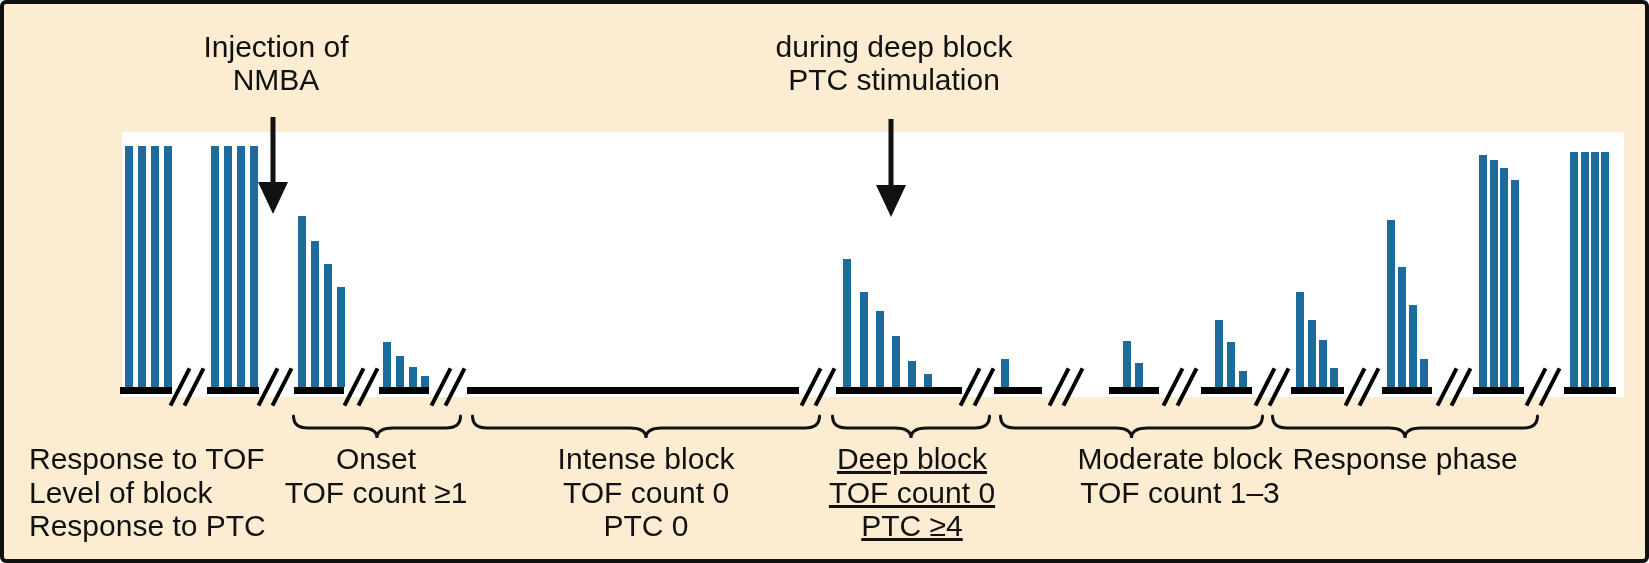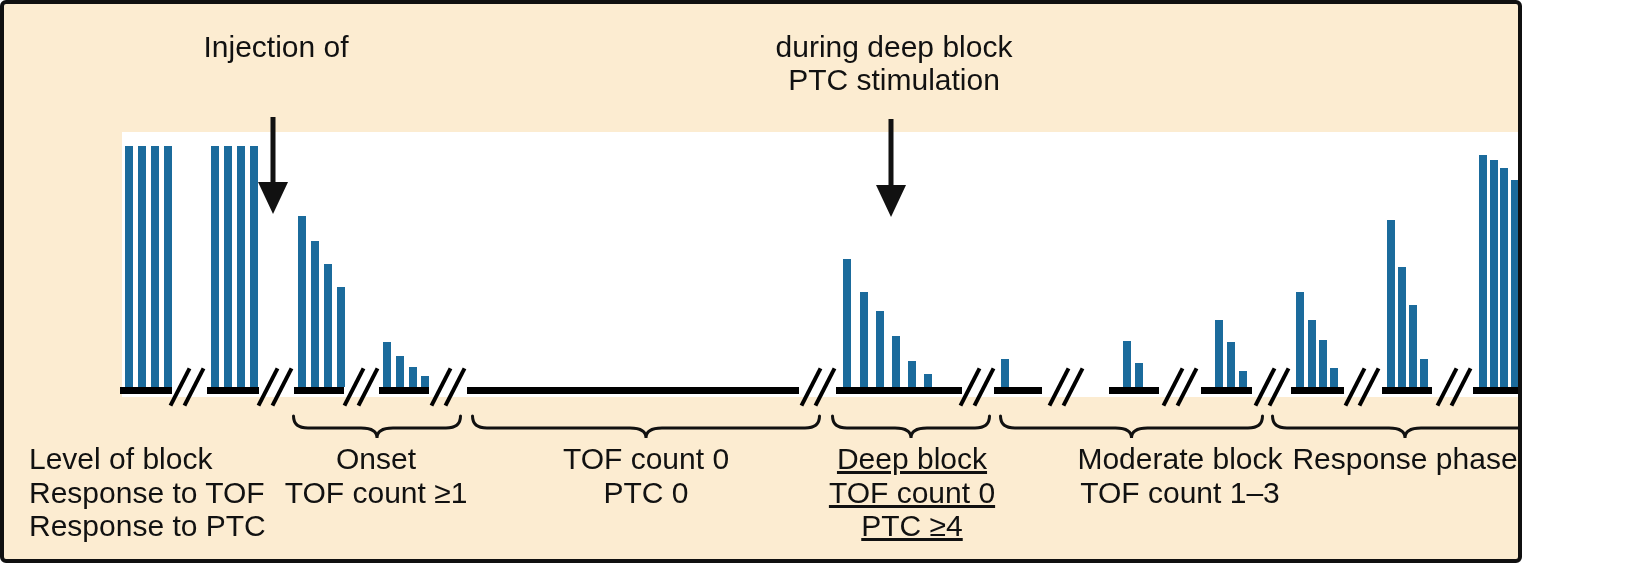--- a/index.html
+++ b/index.html
@@ -1,18 +1,18 @@
 <!DOCTYPE html>
 <html><head>
 <meta charset="utf-8">
 <style>
   html,body { margin:0; padding:0; background:#fff; }
   .canvas {
     position:relative;
-    width:1522px; height:563px;
+    width:1649px; height:563px;
     background:#fcecd1;
     border:4px solid #101010;
     border-radius:6px;
     box-sizing:border-box;
     font-family:"Liberation Sans", sans-serif;
     color:#111;
     overflow:hidden;
   }
   .plot-area {
     position:absolute;
@@ -47,29 +47,30 @@
 </style>
 </head>
 <body>
 
 <div class="canvas">
 
   <div class="plot-area" id="plot-area" style="left: 118px; top: 128px; width: 1502px; height: 265px;"></div>
 
   <div class="annotation" id="ann0" style="left: 272px; top: 26px;">
     <div>Injection of</div>
+    <div>NMBA</div>
   </div>
   <div class="annotation" id="ann1" style="left: 890px; top: 26px;">
     <div>during deep block</div>
     <div>PTC stimulation</div>
   </div>
 
   <div class="left-legend" id="left-legend" style="left: 25px; top: 438px;">
+    <div>Response to TOF</div>
     <div>Level of block</div>
-    <div>Response to TOF</div>
     <div>Response to PTC</div>
   </div>
 
   <div id="gen-layer">
       <div class="baseline" style="left: 116px; top: 383px; width: 52px; height: 7px;"></div>
       <div class="bar" style="left: 121px; top: 142px; width: 8px; height: 241px; background: rgb(27, 107, 156);"></div>
       <div class="bar" style="left: 134px; top: 142px; width: 8px; height: 241px; background: rgb(27, 107, 156);"></div>
       <div class="bar" style="left: 147px; top: 142px; width: 8px; height: 241px; background: rgb(27, 107, 156);"></div>
       <div class="bar" style="left: 160px; top: 142px; width: 8px; height: 241px; background: rgb(27, 107, 156);"></div>
       <div class="baseline" style="left: 203px; top: 383px; width: 52px; height: 7px;"></div>
@@ -160,20 +161,21 @@
         <path d="M 1.5 2 Q 1.5 14 16 14 L 69 14 Q 85 14 85 24 Q 85 14 101 14 L 154 14 Q 168.5 14 168.5 2" fill="none" stroke="#111111" stroke-width="3" stroke-linecap="round"></path>
       </svg>
       <div class="phase-label" style="left: 372px; top: 438px;">
         <div>Onset</div>
         <div>TOF count ≥1</div>
       </div>
       <svg width="350" height="26" style="left: 467px; top: 410px;">
         <path d="M 1.5 2 Q 1.5 14 16 14 L 159 14 Q 175 14 175 24 Q 175 14 191 14 L 334 14 Q 348.5 14 348.5 2" fill="none" stroke="#111111" stroke-width="3" stroke-linecap="round"></path>
       </svg>
       <div class="phase-label" style="left: 642px; top: 438px;">
+        <div>Intense block</div>
         <div>TOF count 0</div>
         <div>PTC 0</div>
       </div>
       <svg width="160" height="26" style="left: 827px; top: 410px;">
         <path d="M 1.5 2 Q 1.5 14 16 14 L 64 14 Q 80 14 80 24 Q 80 14 96 14 L 144 14 Q 158.5 14 158.5 2" fill="none" stroke="#111111" stroke-width="3" stroke-linecap="round"></path>
       </svg>
       <div class="phase-label" style="left: 908px; top: 438px; text-decoration: underline;">
         <div>Deep block</div>
         <div>TOF count 0</div>
         <div>PTC ≥4</div>

